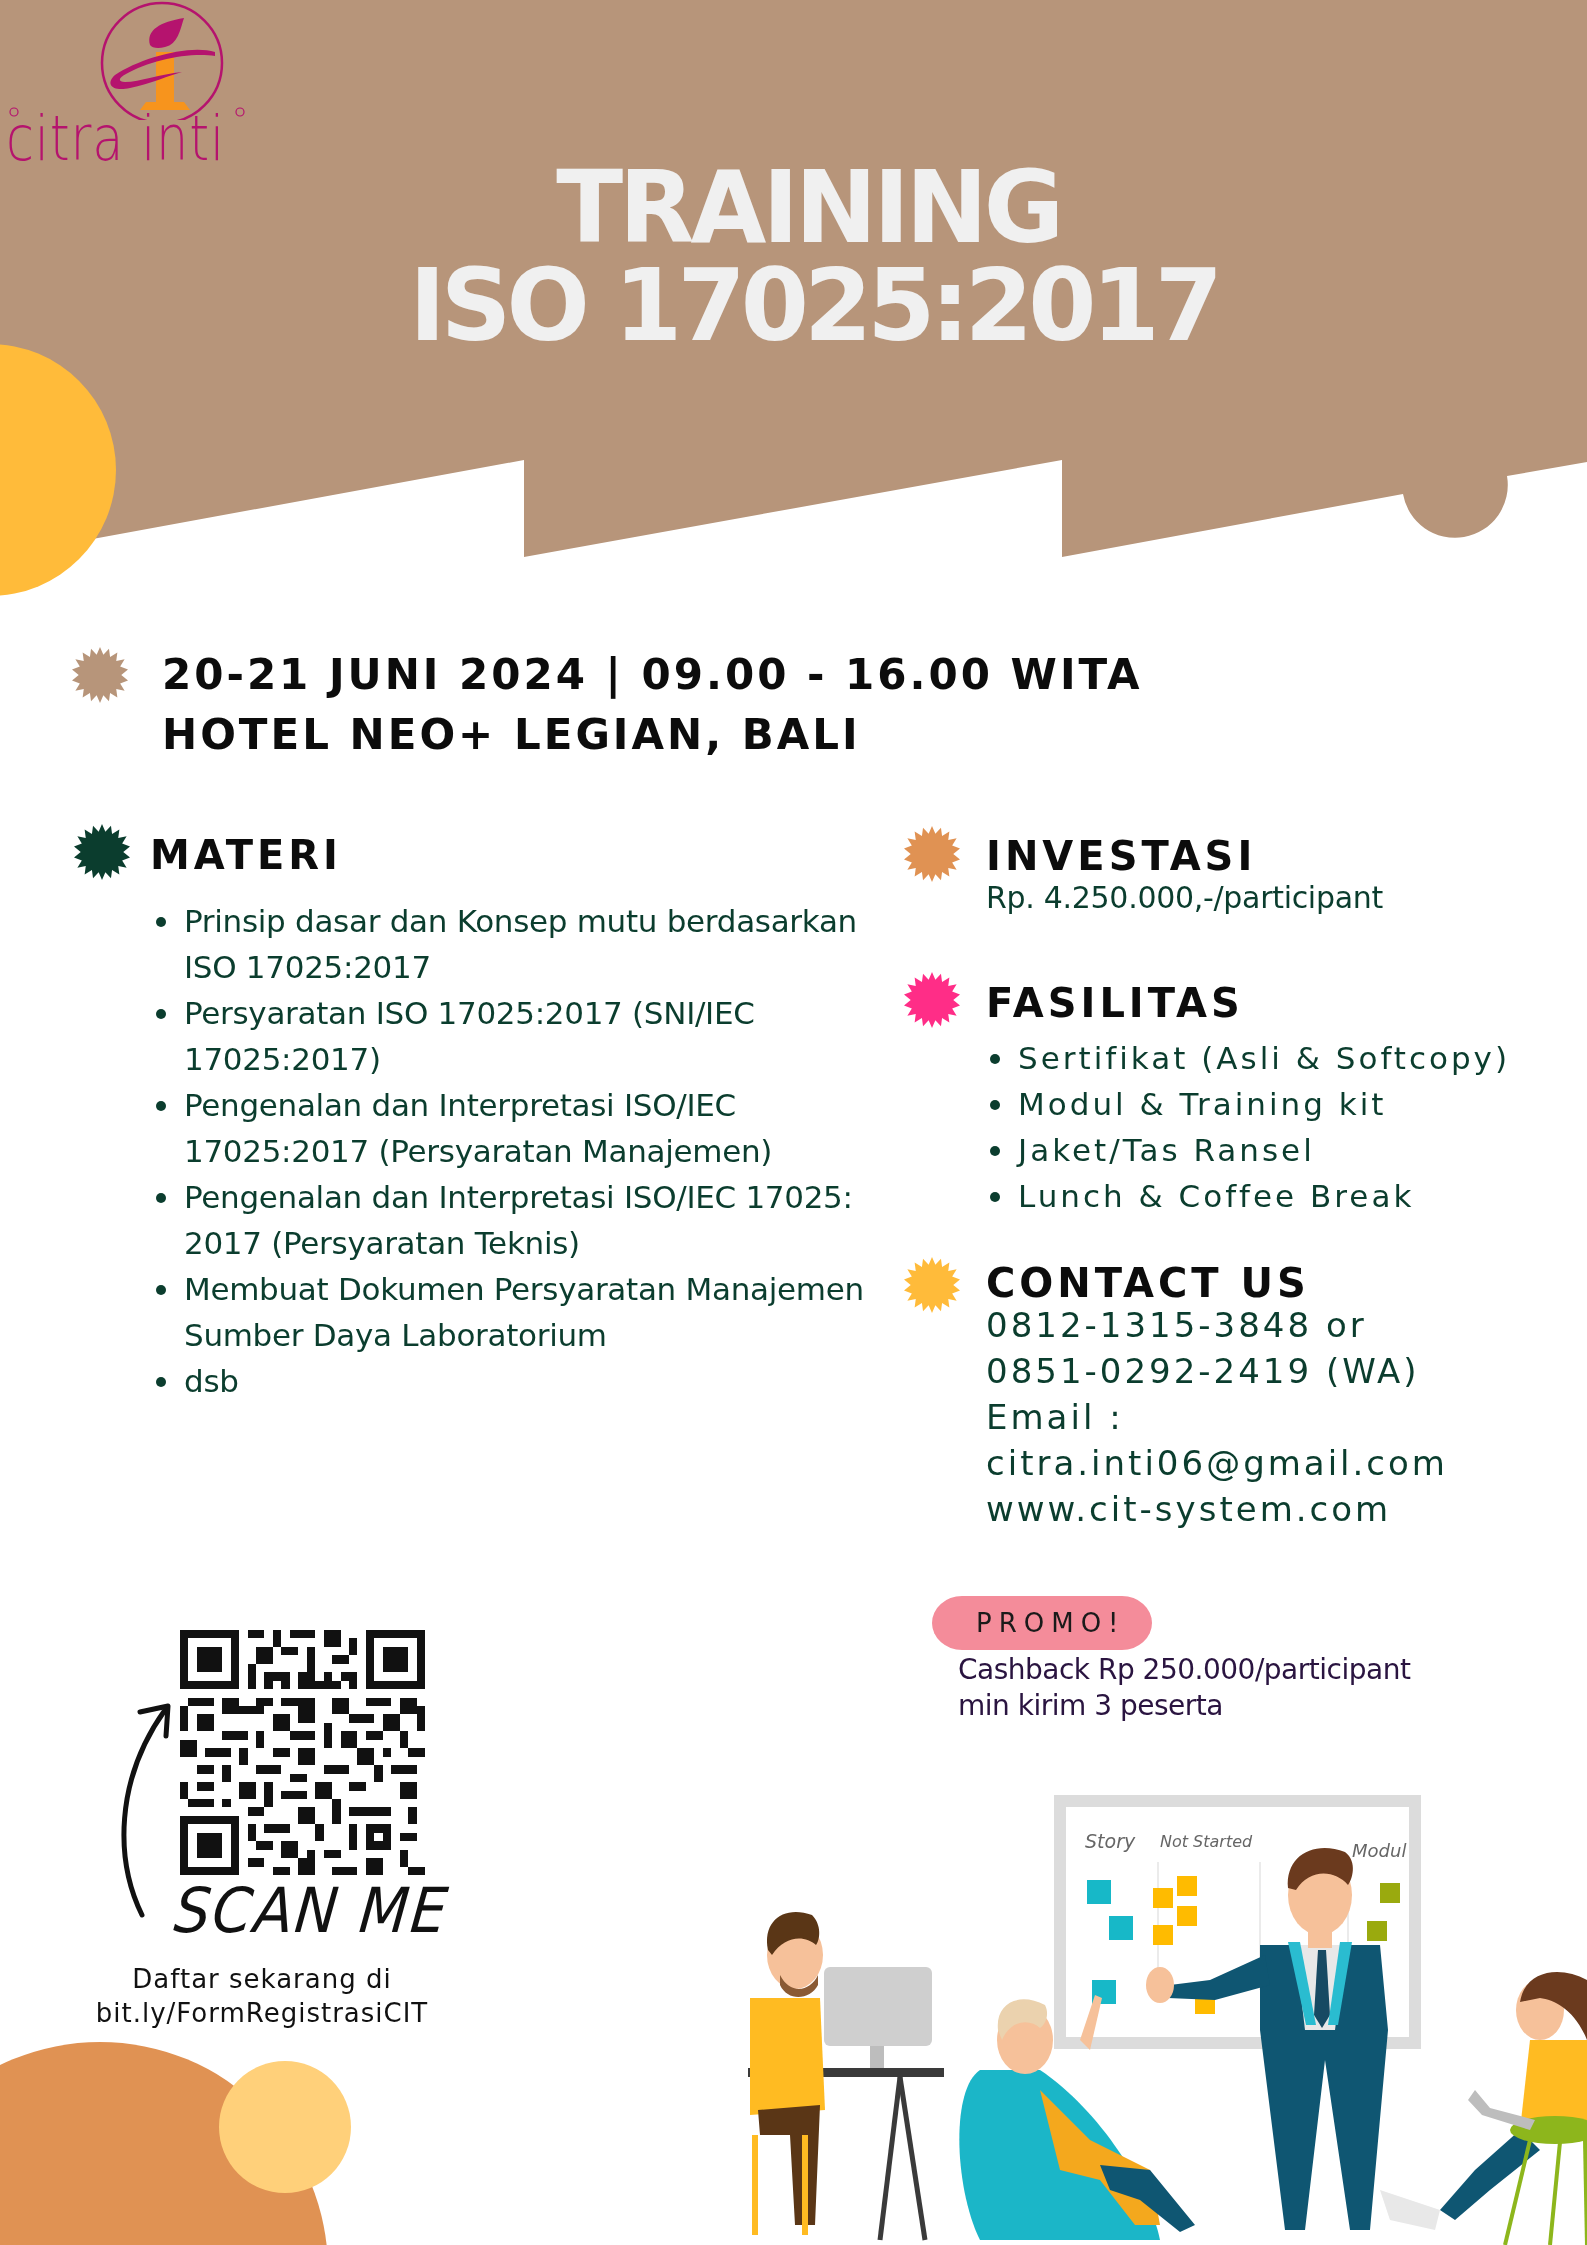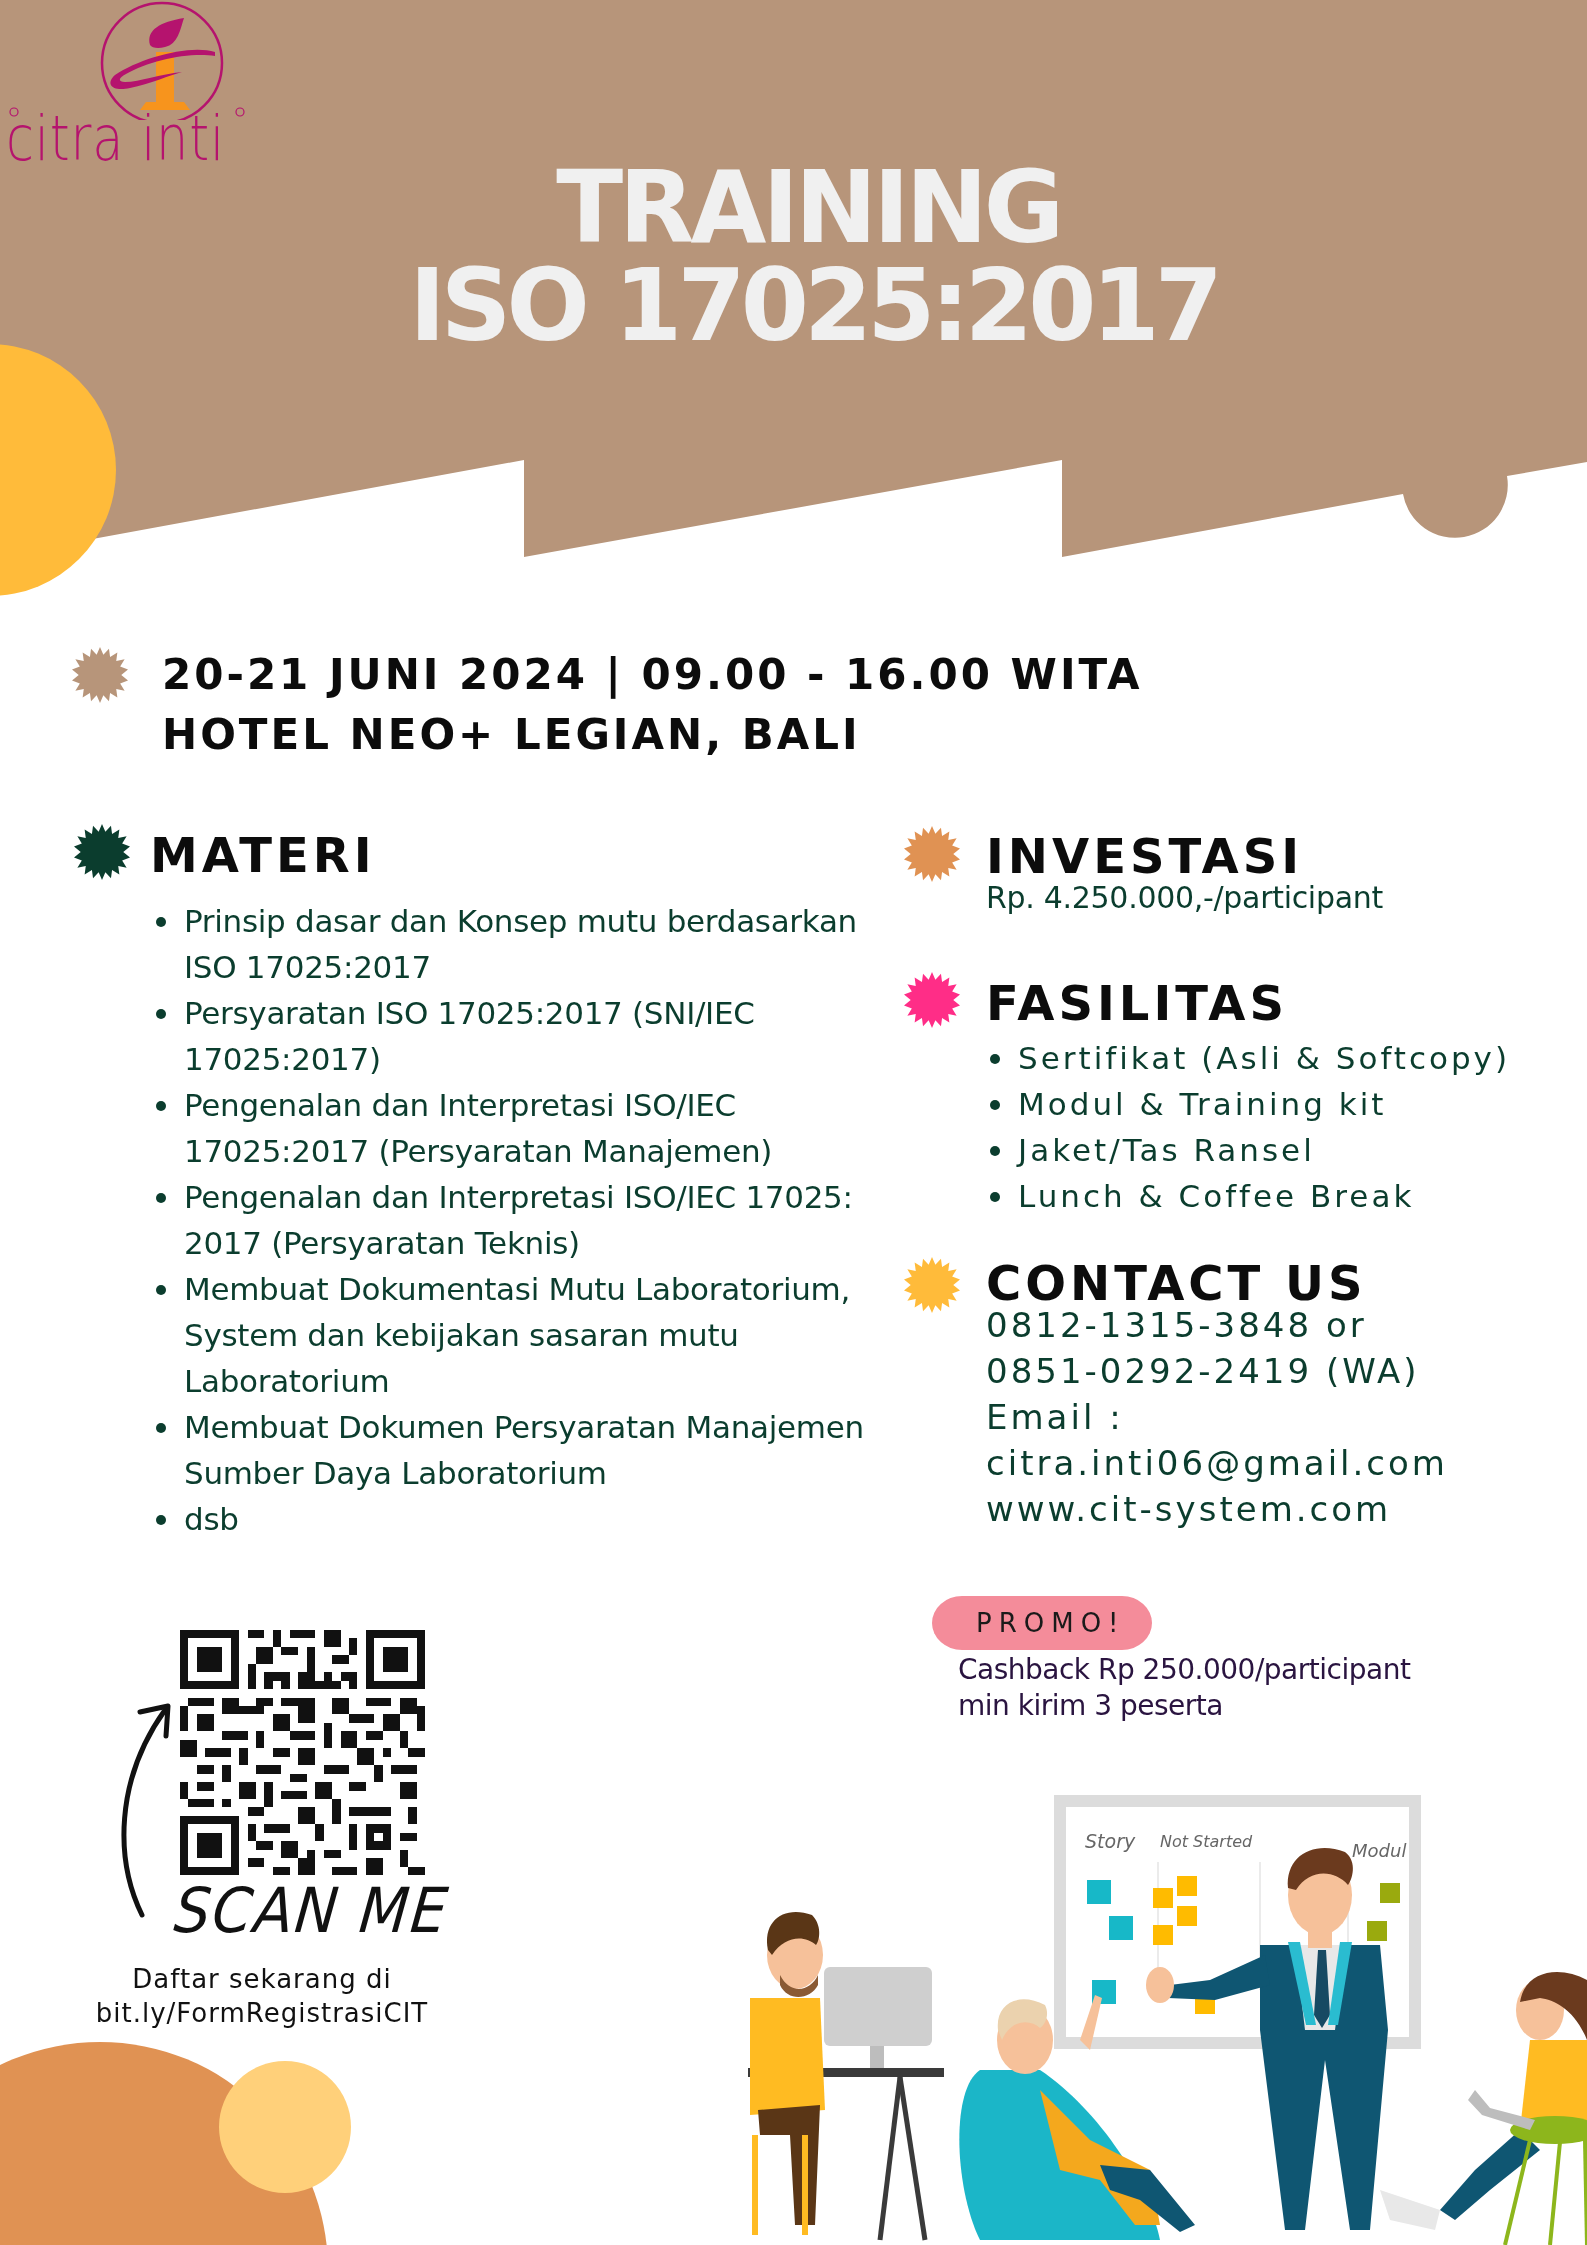--- a/index.html
+++ b/index.html
@@ -37,21 +37,21 @@
   .event-line {
     position: absolute; left: 162px;
     font-family: "DejaVu Sans", sans-serif; font-weight: bold;
     font-size: 42px; line-height: 60px; letter-spacing: 3px; color: #0c0c0c;
     white-space: nowrap;
   }
 
   .section-head {
     position: absolute;
     font-family: "DejaVu Sans", sans-serif; font-weight: bold;
-    font-size: 48px; line-height: 46px; letter-spacing: 4px; color: #0c0c0c;
+    font-size: 40px; line-height: 46px; letter-spacing: 4px; color: #0c0c0c;
     white-space: nowrap;
   }
 
   .materi-list {
     position: absolute; left: 150px; top: 898px; width: 720px;
     list-style: none;
     font-family: "DejaVu Sans", sans-serif; font-size: 31px; line-height: 46px;
     color: #0B3D2E; letter-spacing: -0.3px;
   }
   .materi-list li { position: relative; padding-left: 34px; }
@@ -154,21 +154,20 @@
 
 <svg class="star" style="left:74px; top:824px;" viewBox="0 0 100 100">
   <polygon fill="#0B3D2E" points="50,0 56,14 66,3 68,18 81,10 79,25 94,22 86,35 100,40 88,50 100,60 86,65 94,78 79,75 81,90 68,82 66,97 56,86 50,100 44,86 34,97 32,82 19,90 21,75 6,78 14,65 0,60 12,50 0,40 14,35 6,22 21,25 19,10 32,18 34,3 44,14"></polygon>
 </svg>
 <div class="section-head" style="left:150px; top:832px;">MATERI</div>
 <ul class="materi-list">
   <li>Prinsip dasar dan Konsep mutu berdasarkan ISO 17025:2017</li>
   <li>Persyaratan ISO 17025:2017 (SNI/IEC 17025:2017)</li>
   <li>Pengenalan dan Interpretasi ISO/IEC 17025:2017 (Persyaratan Manajemen)</li>
   <li>Pengenalan dan Interpretasi ISO/IEC 17025: 2017 (Persyaratan Teknis)</li>
-  <li>Membuat Dokumentasi Mutu Laboratorium, System dan kebijakan sasaran mutu Laboratorium</li>
   <li>Membuat Dokumen Persyaratan Manajemen Sumber Daya Laboratorium</li>
   <li>dsb</li>
 </ul>
 
 <svg class="star" style="left:904px; top:826px;" viewBox="0 0 100 100">
   <polygon fill="#E09253" points="50,0 56,14 66,3 68,18 81,10 79,25 94,22 86,35 100,40 88,50 100,60 86,65 94,78 79,75 81,90 68,82 66,97 56,86 50,100 44,86 34,97 32,82 19,90 21,75 6,78 14,65 0,60 12,50 0,40 14,35 6,22 21,25 19,10 32,18 34,3 44,14"></polygon>
 </svg>
 <div class="section-head" style="left:986px; top:833px;">INVESTASI</div>
 <div class="green-text price">Rp. 4.250.000,-/participant</div>
 

